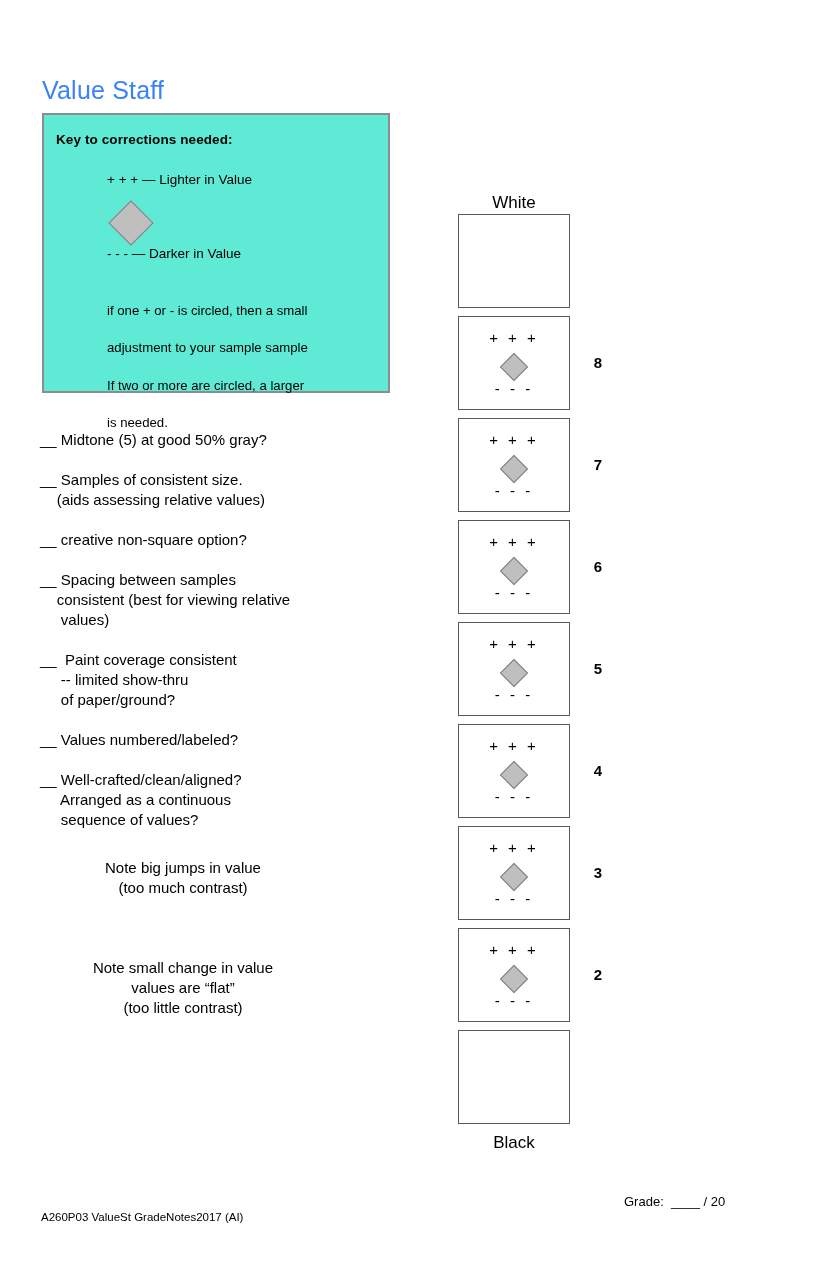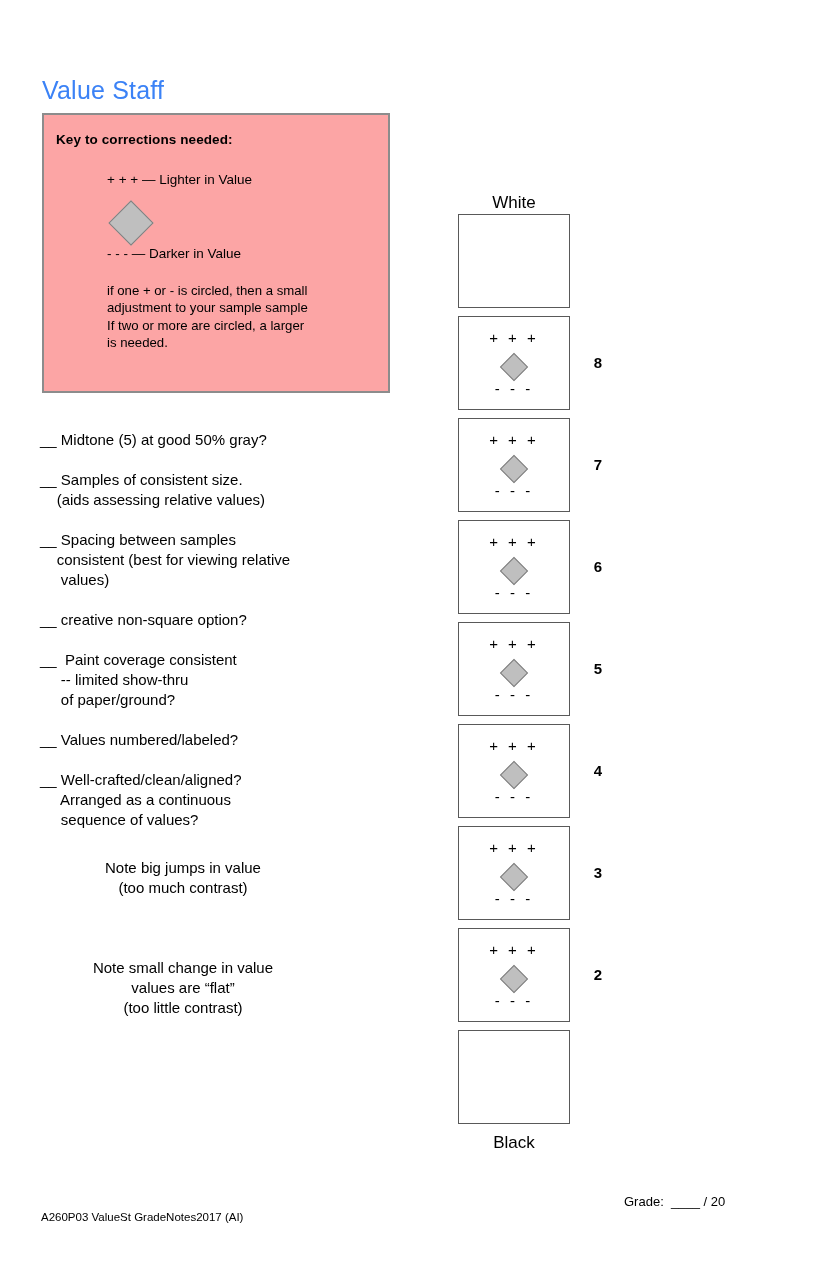--- a/index.html
+++ b/index.html
@@ -29,21 +29,21 @@
 
   
   .key-box {
     position: absolute;
     left: 42px;
     top: 113px;
     width: 348px;
     height: 280px;
     border: 2px solid #8c8c8c;
     box-sizing: border-box;
-    background: #fca5a5;
+    background: #5eead4;
   }
   .key-heading {
     position: absolute;
     left: 12px;
     top: 17px;
     font-size: 13.5px;
     font-weight: bold;
     letter-spacing: 0.1px;
   }
   .key-lighter {
@@ -72,21 +72,21 @@
     white-space: nowrap;
   }
   .key-note {
     position: absolute;
     left: 63px;
     top: 167px;
     font-size: 13.2px;
     line-height: 17.3px;
     width: 270px;
   }
-  .key-note div { white-space: nowrap; }
+  .key-note div { white-space: nowrap; margin-top: 20px; }
 
   
   .checklist {
     position: absolute;
     left: 40px;
     top: 430px;
     width: 330px;
   }
   .check-item {
     font-size: 15px;
@@ -199,24 +199,24 @@
     <div>adjustment  to your sample sample</div>
     <div>If two or more are circled, a larger</div>
     <div>is needed.</div>
   </div>
 </div>
 
 <div class="checklist">
   <div class="check-item">__ Midtone (5) at good 50% gray?</div>
   <div class="check-item">__ Samples of consistent size.
     (aids assessing relative values)</div>
+  <div class="check-item">__ creative non-square option?</div>
   <div class="check-item">__ Spacing between samples
     consistent (best for viewing relative
      values)</div>
-  <div class="check-item">__ creative non-square option?</div>
   <div class="check-item">__  Paint coverage consistent
      -- limited show-thru
      of paper/ground?</div>
   <div class="check-item">__ Values numbered/labeled?</div>
   <div class="check-item">__ Well-crafted/clean/aligned?
      Arranged as a continuous
      sequence of values?</div>
 </div>
 
 <div class="note-block" id="note-big">Note big jumps in value

